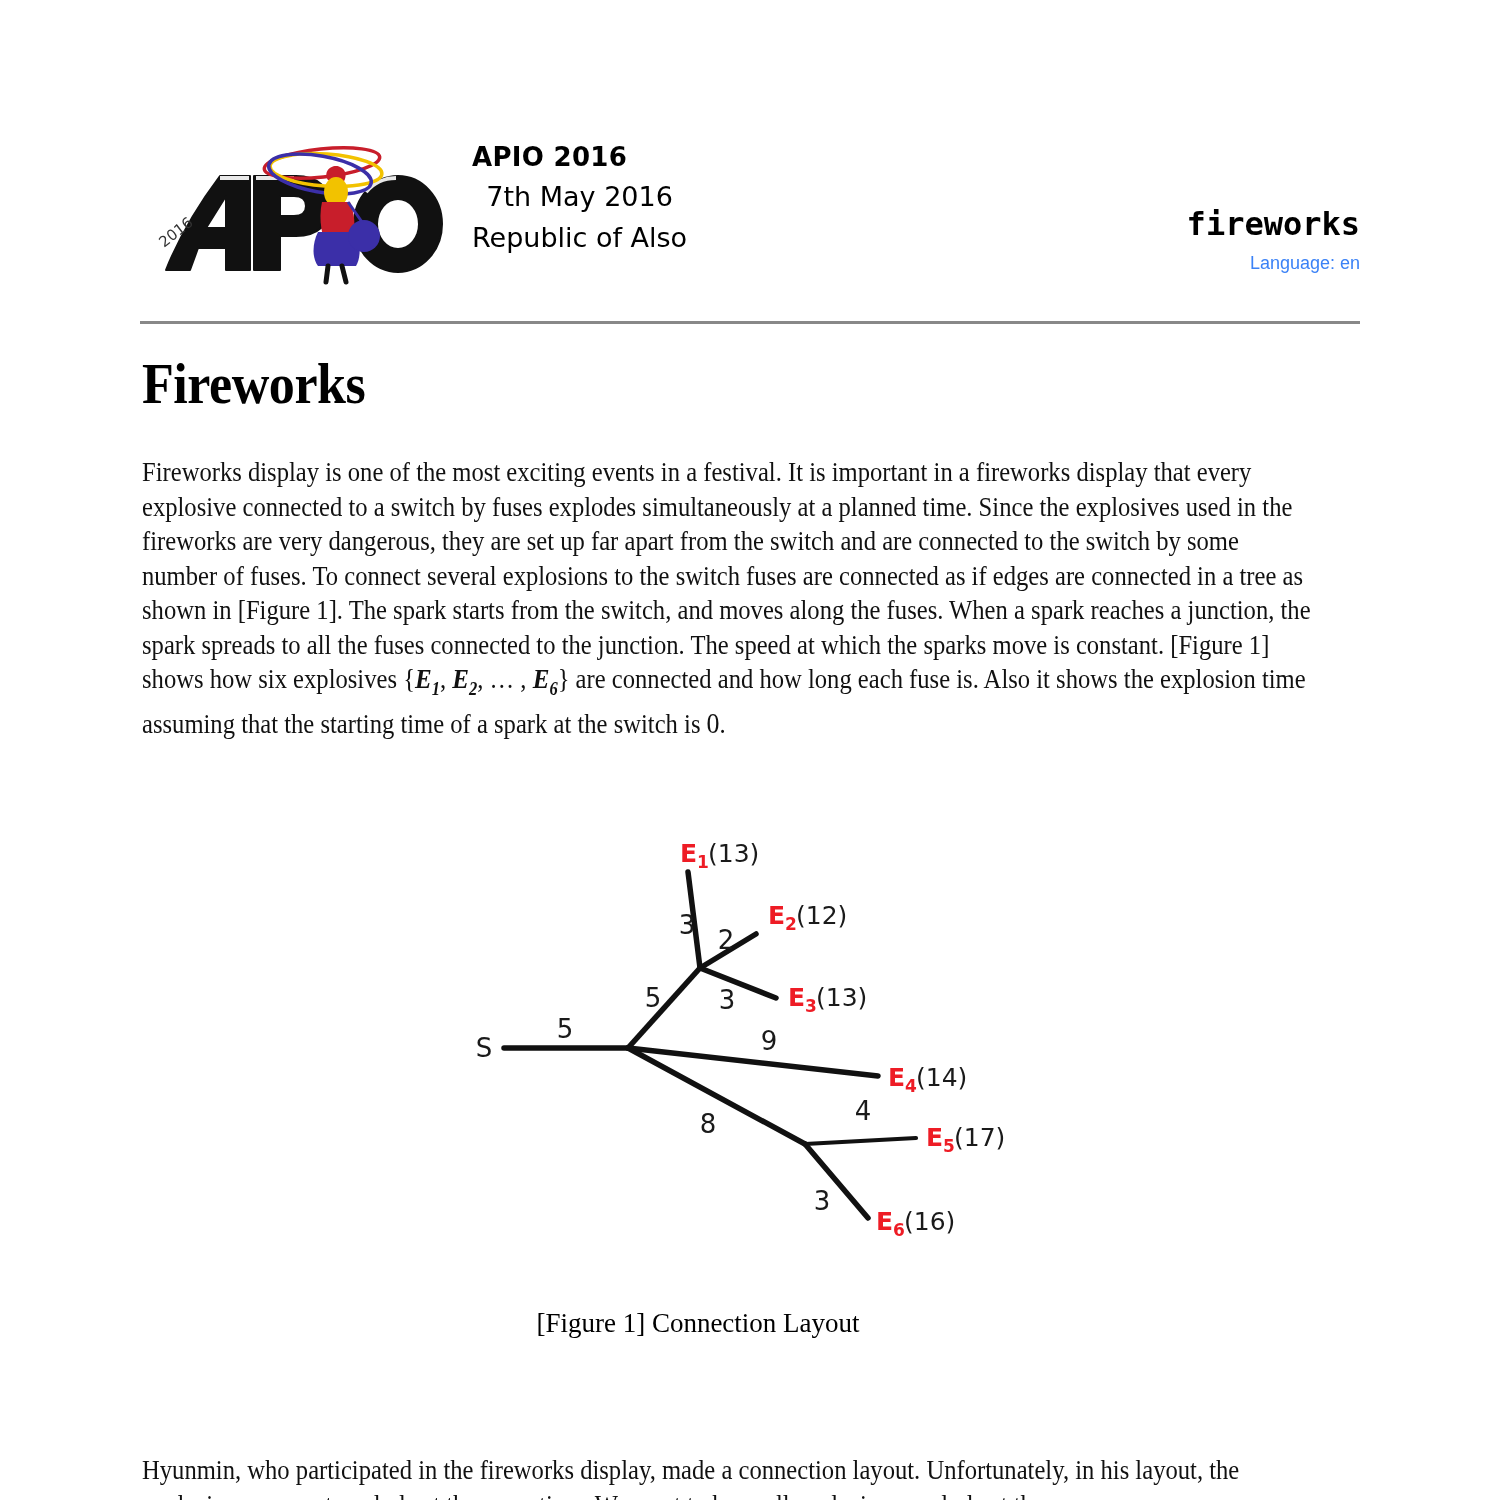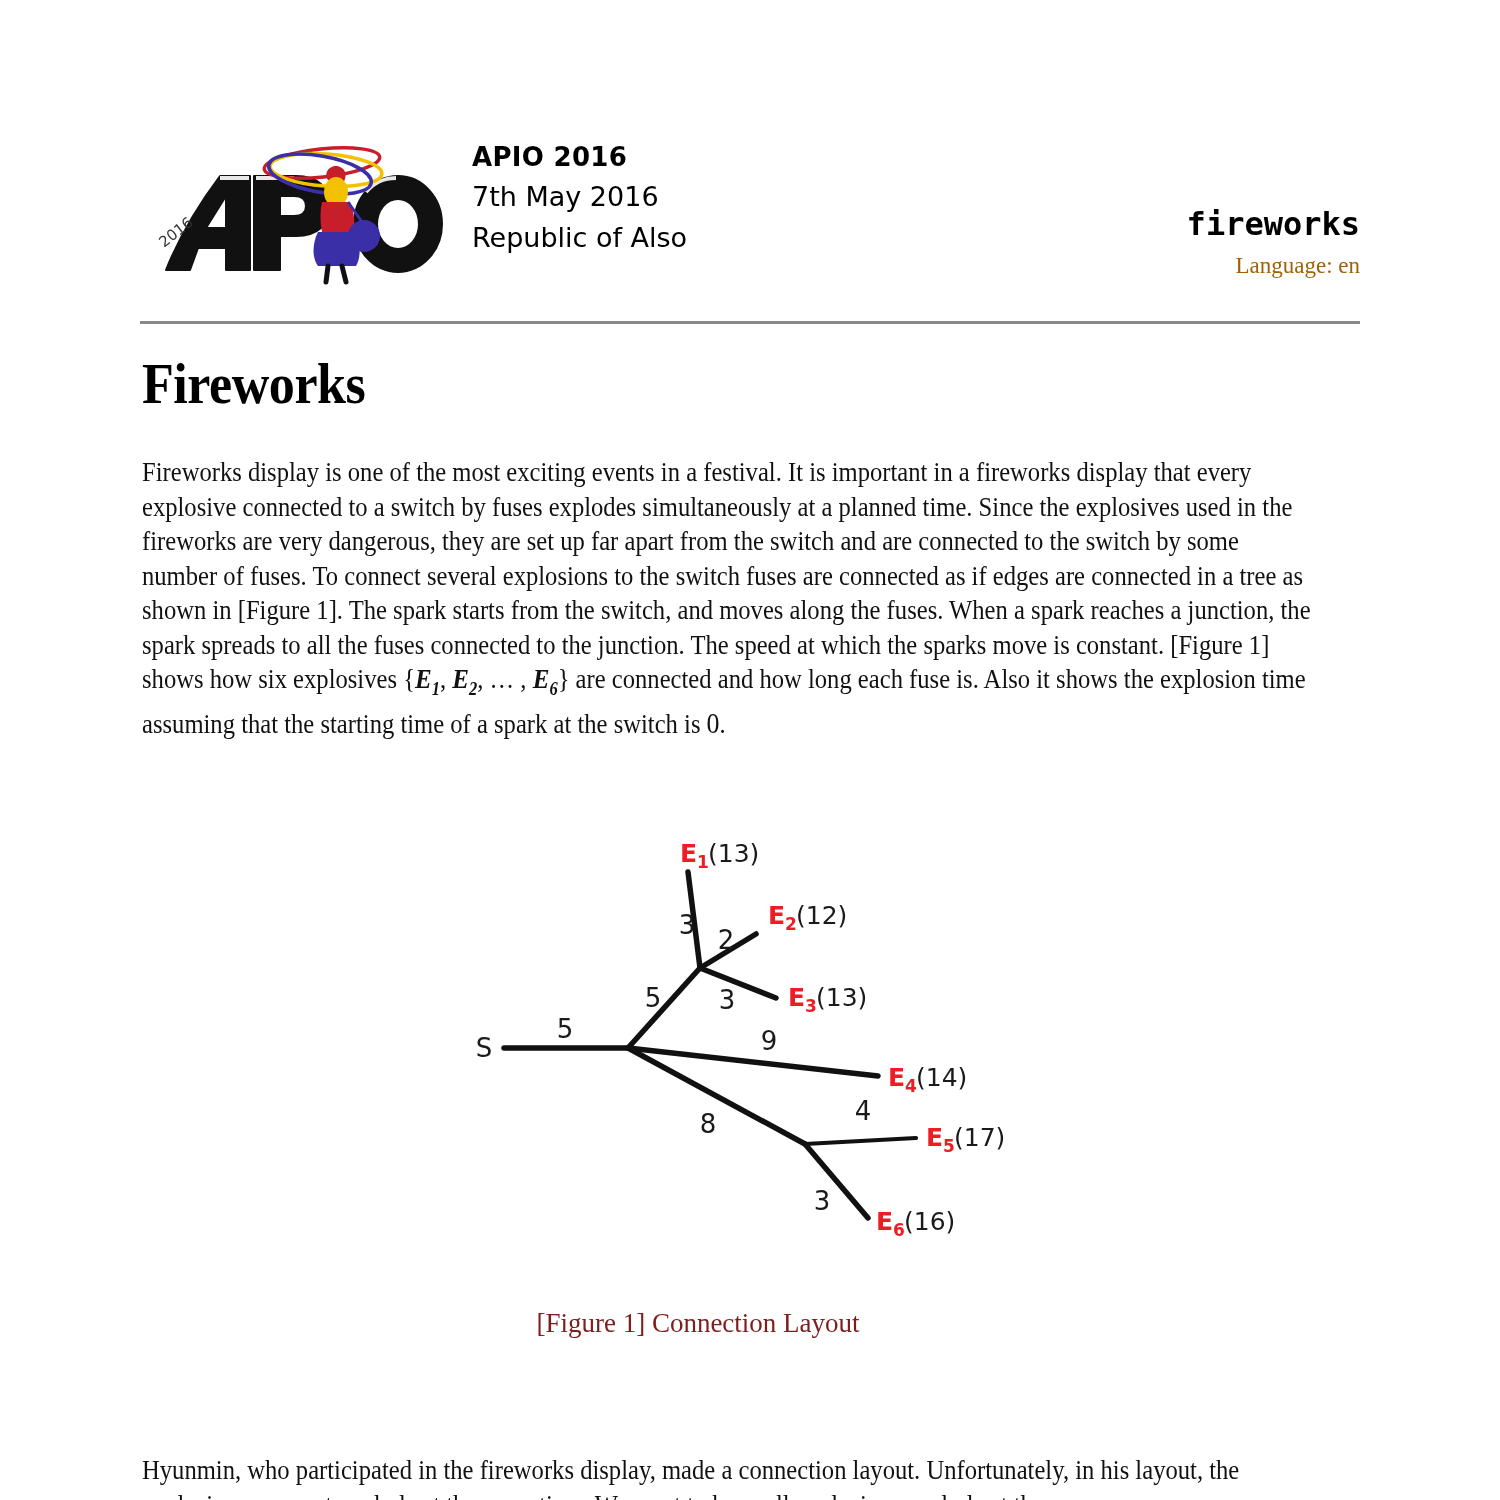--- a/index.html
+++ b/index.html
@@ -53,42 +53,43 @@
     line-height: 1.0;
     letter-spacing: 0.3px;
     margin-bottom: 13px;
   }
   .header-meta .line2,
   .header-meta .line3 {
     font-size: 27px;
     font-weight: normal;
     line-height: 1.0;
     margin-bottom: 14px;
+    text-align: center;
   }
 
   .header-right {
     position: absolute;
     right: 0px;
     top: 78px;
     text-align: right;
     font-family: "DejaVu Sans", sans-serif;
   }
   .task-name {
     font-family: "DejaVu Sans Mono", monospace;
     font-size: 32px;
     font-weight: bold;
     line-height: 1.0;
     margin-bottom: 14px;
     color: #000;
   }
   .task-lang {
-    font-family: Liberation Serif, serif;
-    font-size: 23px;
-    line-height: 1.0;
-    color: #a16207;
+    font-family: Liberation Sans, sans-serif;
+    font-size: 18px;
+    line-height: 1.0;
+    color: #3b82f6;
   }
 
   .header-rule {
     position: absolute;
     left: 140px;
     top: 321px;
     width: 1220px;
     height: 3px;
     background: #888888;
     border: 0;
@@ -153,21 +154,21 @@
 
   .fig-caption {
     position: absolute;
     left: 0;
     top: 1310px;
     width: 1396px;
     text-align: center;
     font-family: "Liberation Serif", "DejaVu Serif", serif;
     font-size: 27px;
     line-height: 1.0;
-    color: #7f1d1d;
+    color: #000000;
   }
 
   
   .wlabel {
     font-family: "DejaVu Sans", sans-serif;
     font-size: 26px;
     fill: #1a1a1a;
   }
   .snode {
     font-family: "DejaVu Sans", sans-serif;

